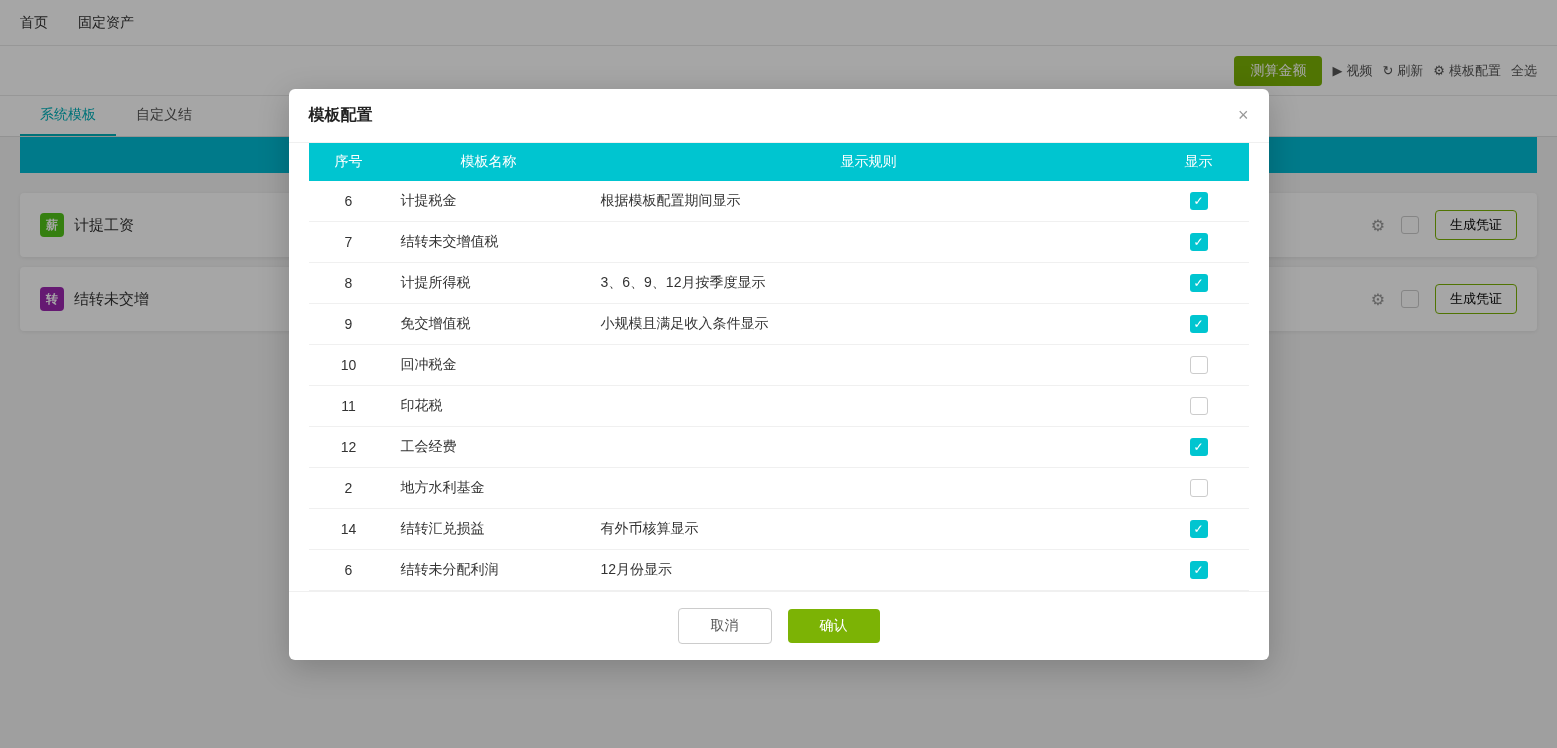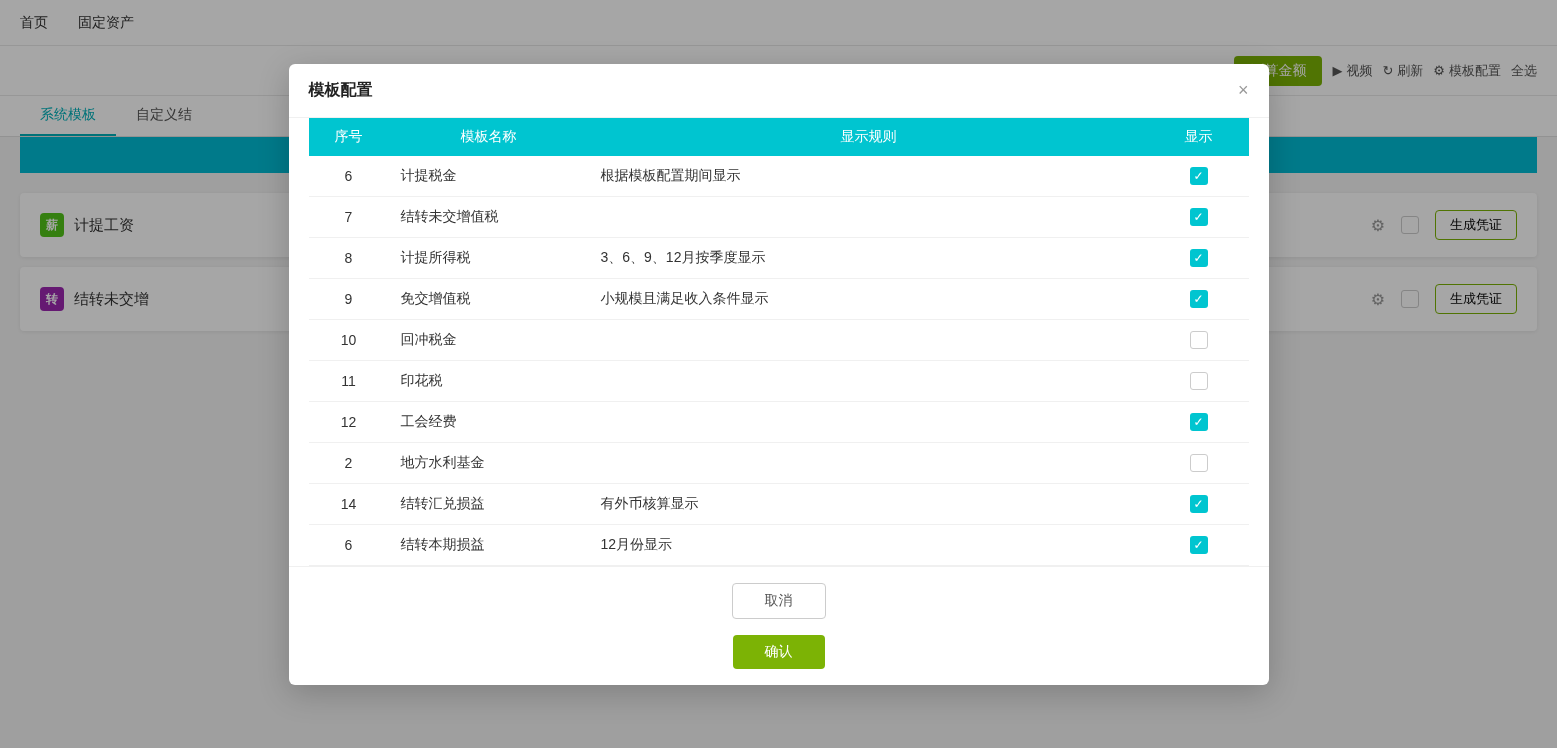--- a/index.html
+++ b/index.html
@@ -261,21 +261,20 @@
     .table-scroll::-webkit-scrollbar-thumb { background: #ccc; border-radius: 3px; }
 
     
     .modal-footer {
       padding: 16px 20px;
       display: flex;
       align-items: center;
       justify-content: center;
       gap: 16px;
       border-top: 1px solid #f0f0f0;
-      flex-direction: column;
     }
     .btn-cancel {
       background: #fff;
       border: 1px solid #ccc;
       color: #555;
       padding: 8px 32px;
       border-radius: 4px;
       cursor: pointer;
       font-size: 14px;
     }
@@ -460,21 +459,21 @@
                 <td>结转汇兑损益</td>
                 <td>有外币核算显示</td>
                 <td>
                   <div class="cb-wrap">
                     <div class="cb-checked">✓</div>
                   </div>
                 </td>
               </tr>
               <tr>
                 <td>6</td>
-                <td>结转本期损益</td>
+                <td>结转未分配利润</td>
                 <td>12月份显示</td>
                 <td>
                   <div class="cb-wrap">
                     <div class="cb-checked">✓</div>
                   </div>
                 </td>
               </tr>
             </tbody>
         </table>
       </div>

